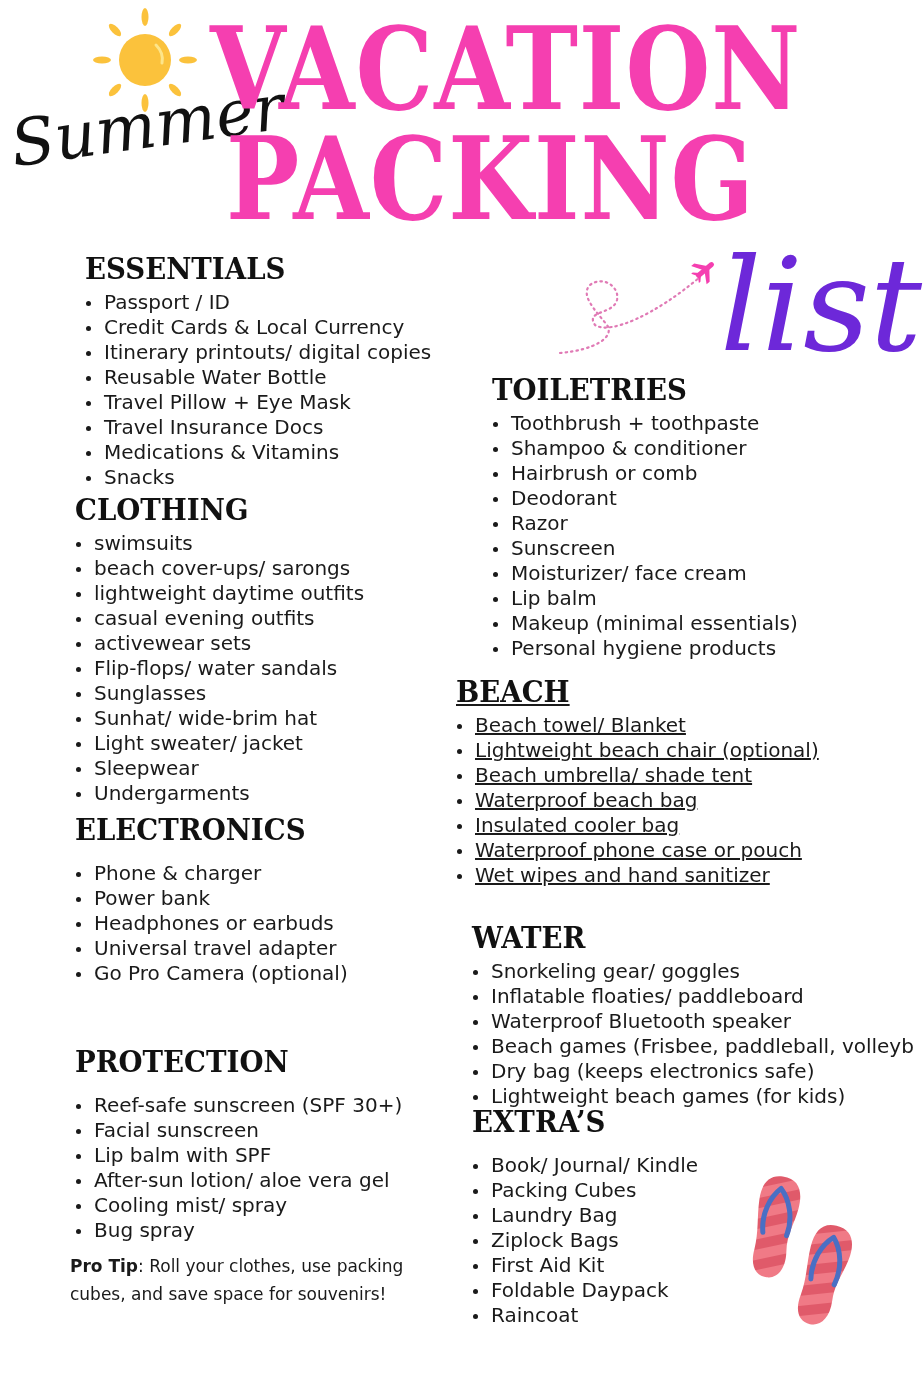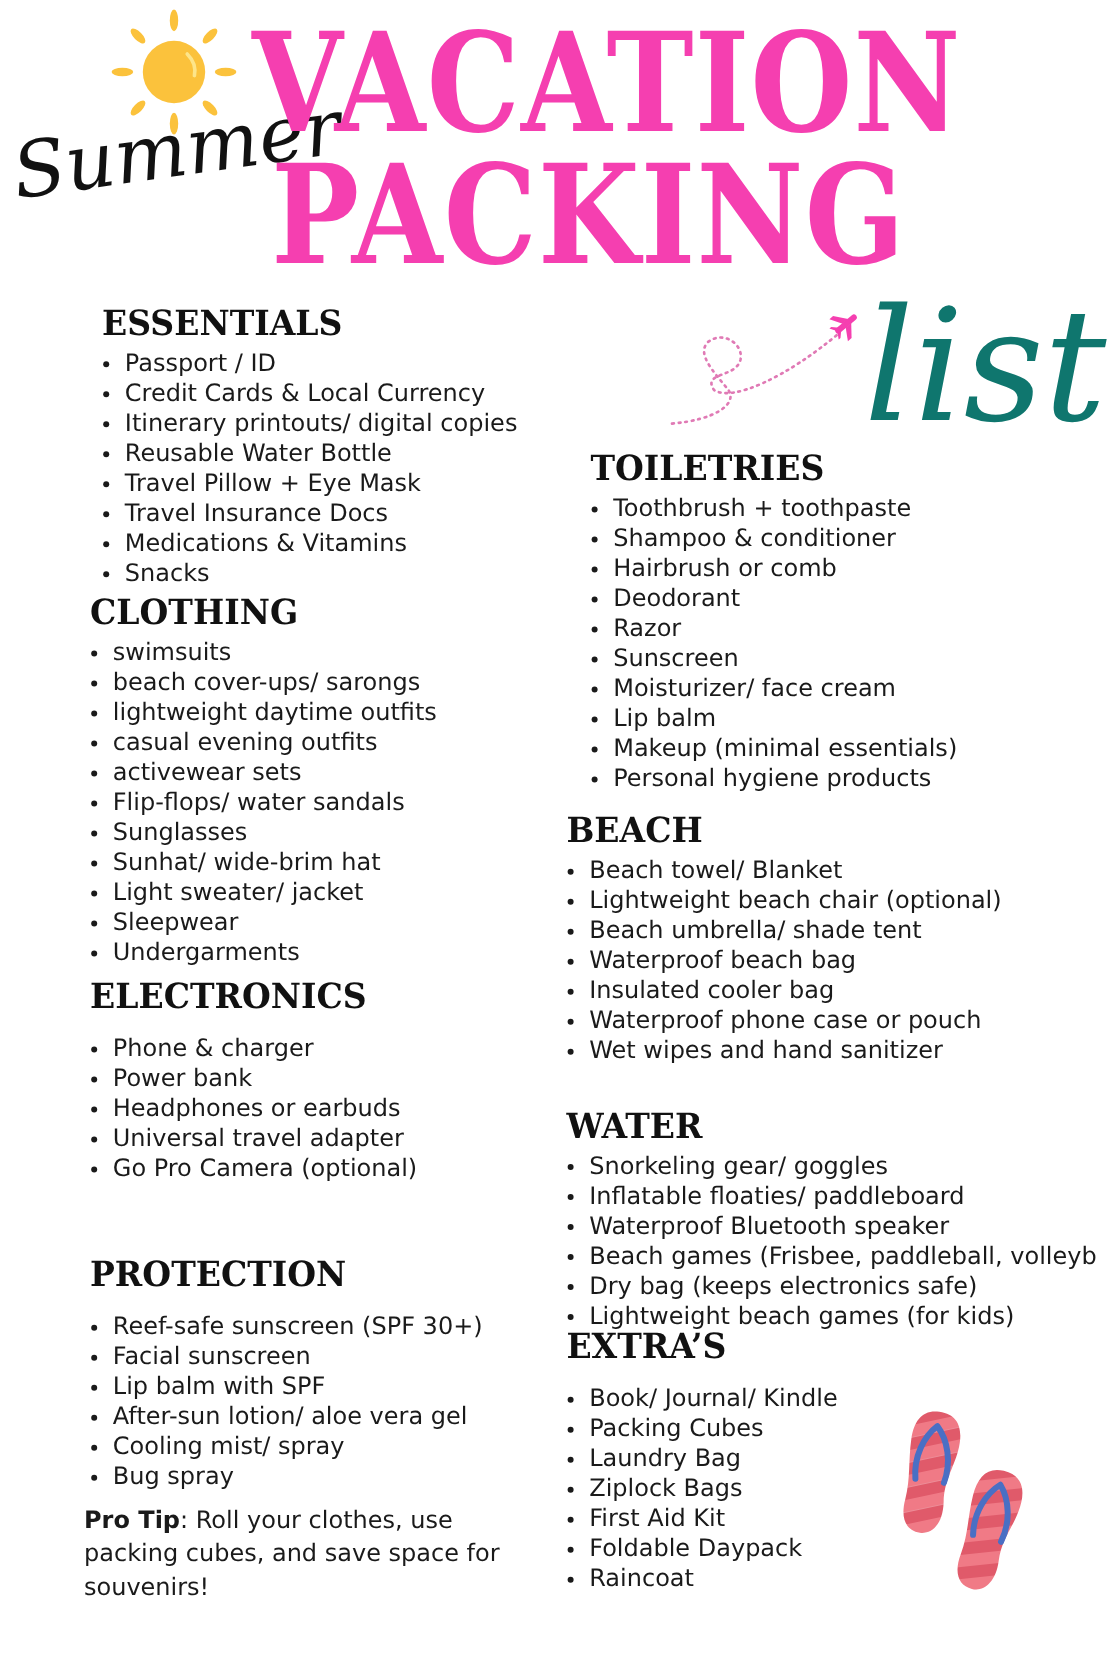--- a/index.html
+++ b/index.html
@@ -14,21 +14,21 @@
     }
     .title-vacation { left: 210px; top: 12px; font-size: 106px; line-height: 1; transform: scaleX(0.92) scaleY(1.08); }
     .title-packing  { left: 226px; top: 122px; font-size: 106px; line-height: 1; transform: scaleX(0.92) scaleY(1.08); }
     .script-summer {
       position: absolute; left: 6px; top: 108px; font-family: "DejaVu Serif", serif;
       font-style: italic; font-size: 64px; color: #111; transform: rotate(-8deg);
       transform-origin: left top;
     }
     .script-list {
       position: absolute; left: 720px; top: 240px; font-family: "DejaVu Serif", serif;
-      font-style: italic; font-size: 130px; color: #0f766e; line-height: 1;
+      font-style: italic; font-size: 130px; color: #6d28d9; line-height: 1;
     }
     .sun { position: absolute; left: 90px; top: 5px; width: 110px; height: 110px; }
     .plane-path { position: absolute; left: 555px; top: 255px; width: 170px; height: 105px; }
     .flipflops { position: absolute; left: 745px; top: 1172px; width: 120px; height: 160px; }
 
     .section { position: absolute; }
     .section h2 {
       margin: 0; font-family: "DejaVu Serif", serif; font-weight: bold;
       font-size: 29px; letter-spacing: 0px; color: #111; line-height: 34px;
       transform: scaleX(0.95); transform-origin: left center;
@@ -40,21 +40,21 @@
     }
     .section li::before {
       content: ""; position: absolute; left: 1px; top: 11px;
       width: 5px; height: 5px; border-radius: 50%; background: #1a1a1a;
     }
     .gap-small ul { margin-top: 4px; }
     .gap-big ul { margin-top: 14px; }
 
     .pro-tip {
       position: absolute; left: 70px; top: 1252px; width: 380px;
-      font-size: 20px; line-height: 28px; color: #1a1a1a;
+      font-size: 17px; line-height: 28px; color: #1a1a1a;
     }
     .pro-tip b { font-weight: bold; }
   </style>
 </head>
 <body>
 
 <svg class="sun" viewBox="0 0 110 110">
   <g fill="#fbc23c">
     <circle cx="55" cy="55" r="26"></circle>
     <ellipse cx="55" cy="12" rx="3.5" ry="9"></ellipse>
@@ -152,21 +152,21 @@
     <li>Deodorant</li>
     <li>Razor</li>
     <li>Sunscreen</li>
     <li>Moisturizer/ face cream</li>
     <li>Lip balm</li>
     <li>Makeup (minimal essentials)</li>
     <li>Personal hygiene products</li>
   </ul>
 </div>
 
-<div class="section gap-small" style="left:472px; top:675px;">
+<div class="section gap-small" style="left:456px; top:675px;text-decoration:underline;">
   <h2>BEACH</h2>
   <ul>
     <li>Beach towel/ Blanket</li>
     <li>Lightweight beach chair (optional)</li>
     <li>Beach umbrella/  shade tent</li>
     <li>Waterproof beach bag</li>
     <li>Insulated cooler bag</li>
     <li>Waterproof phone case or pouch</li>
     <li>Wet wipes and hand sanitizer</li>
   </ul>

